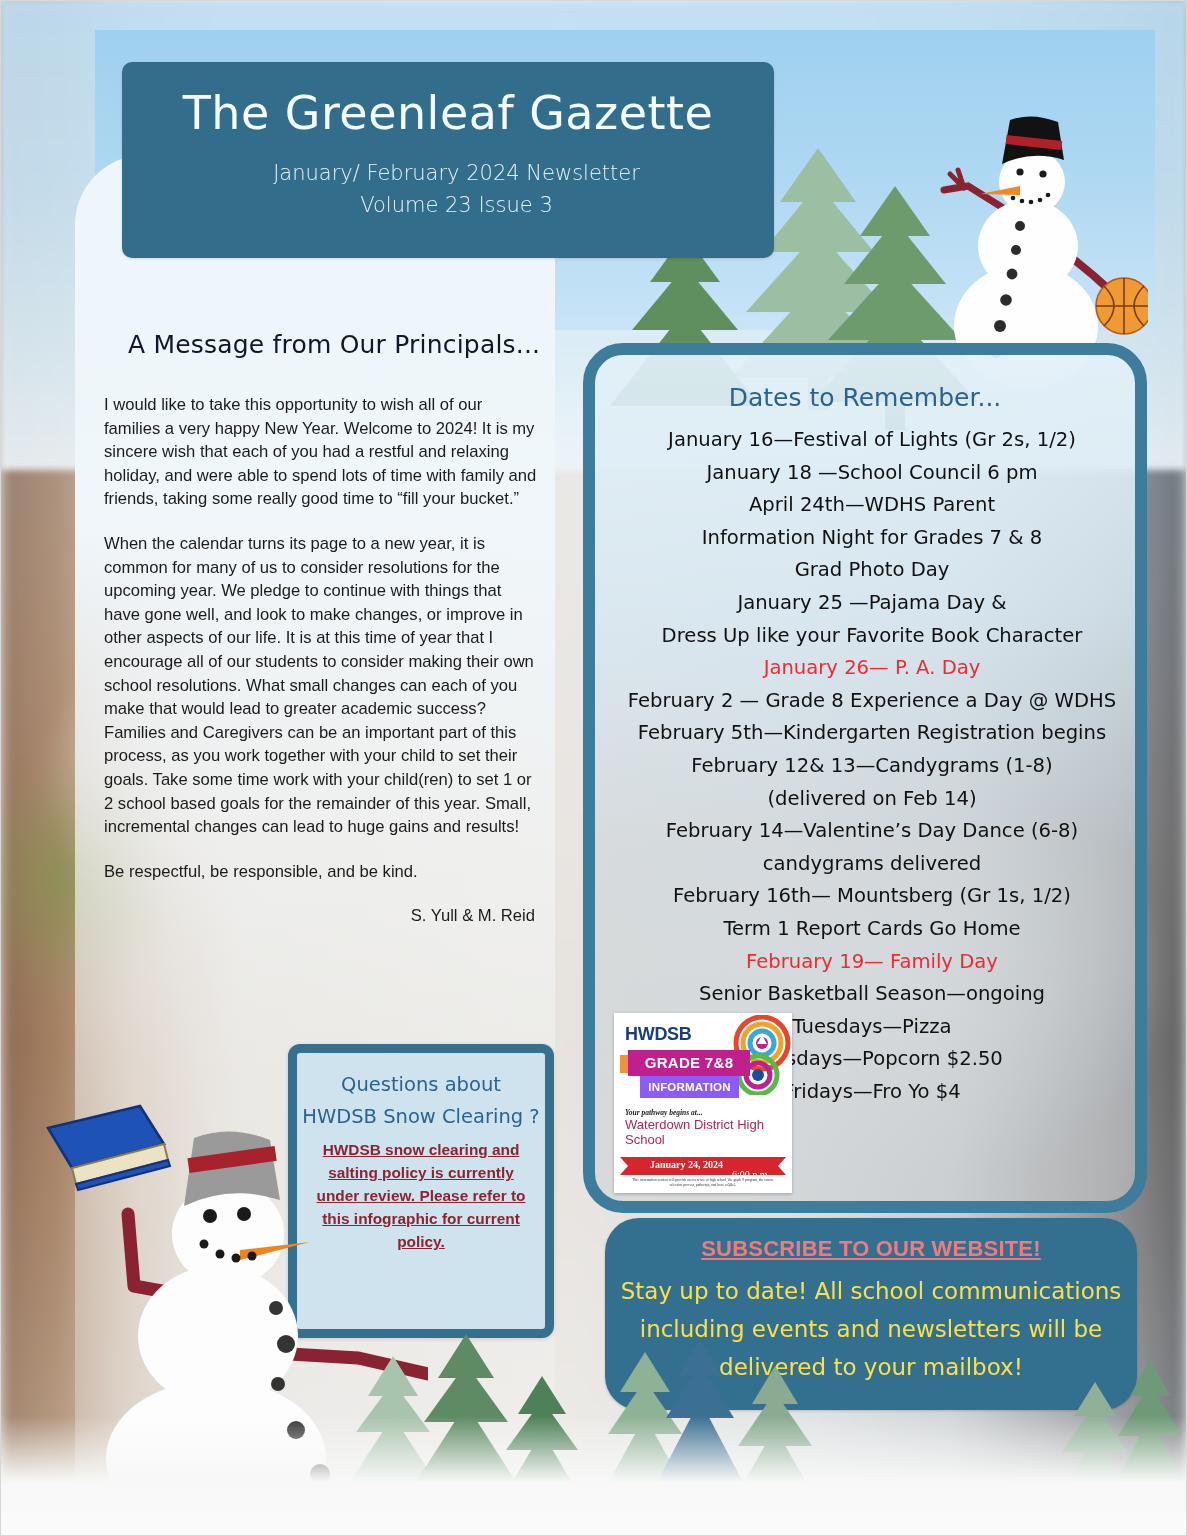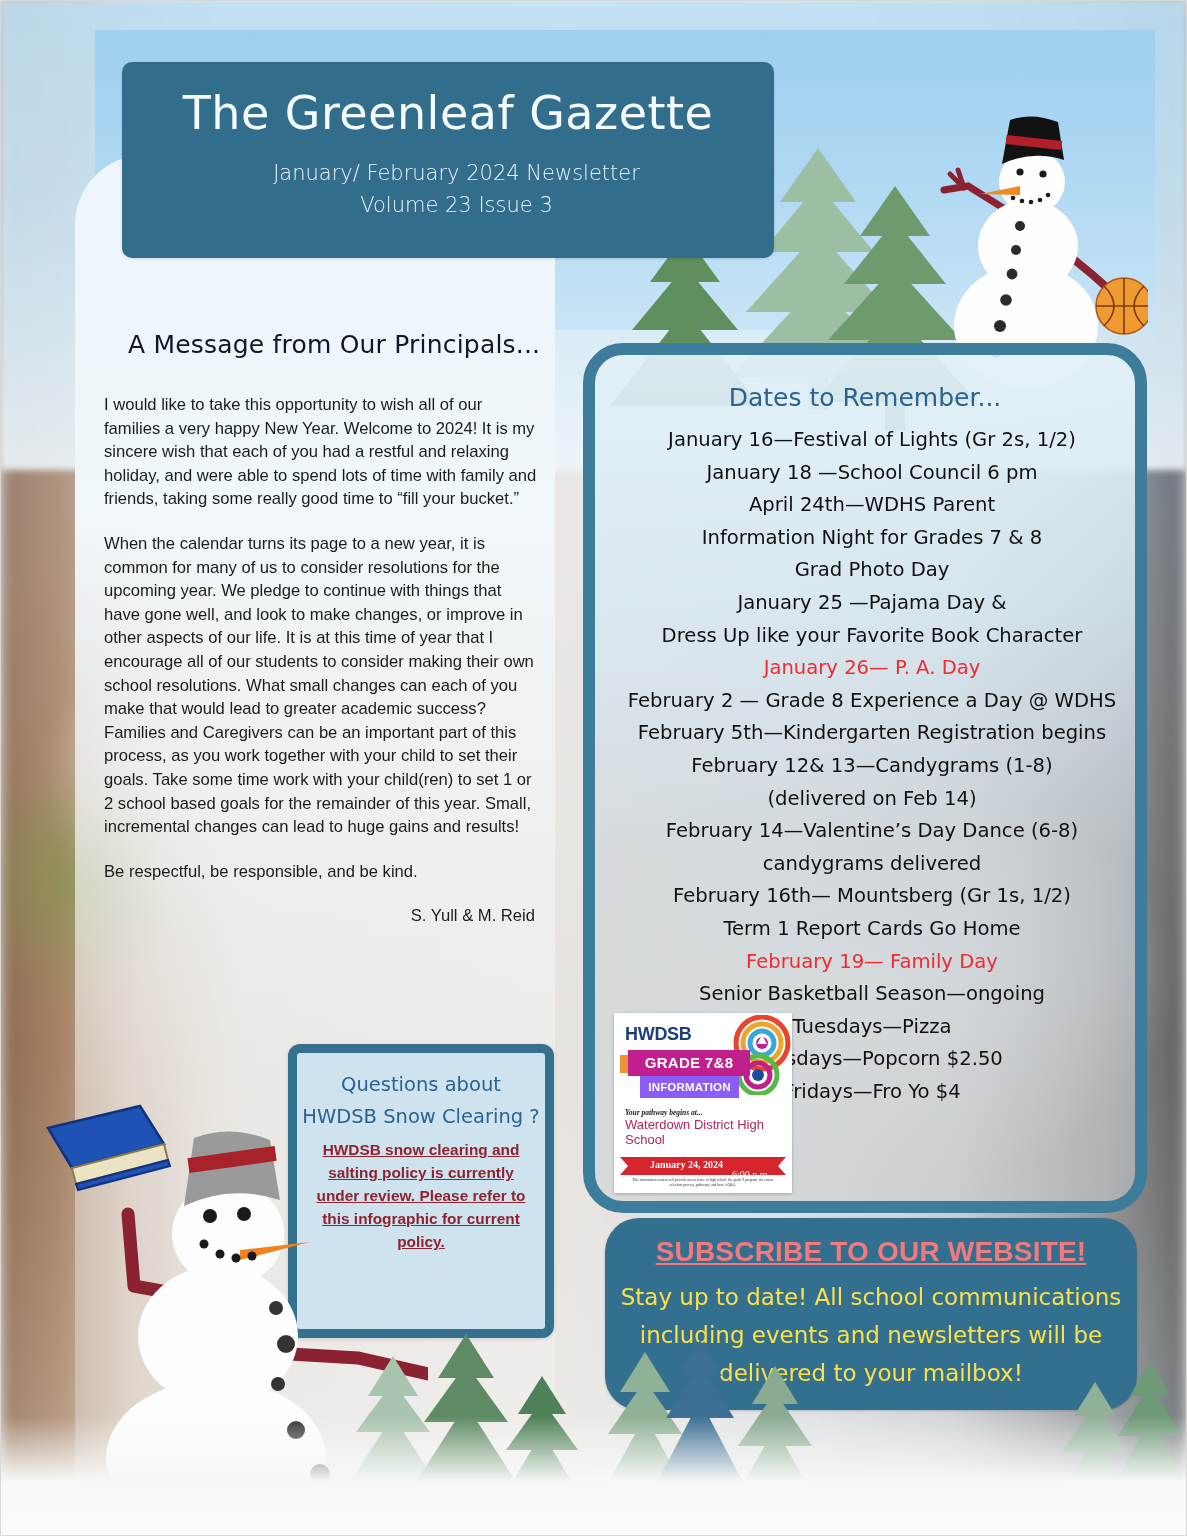--- a/index.html
+++ b/index.html
@@ -213,21 +213,21 @@
   
   .subbox{
     position:absolute;left:605px;top:1218px;width:532px;height:192px;
     background:#33708f;
     border-radius:34px;
     text-align:center;
     box-shadow:0 1px 3px rgba(0,0,0,.18);
   }
   .sub-title{
     font-family:"Liberation Sans", sans-serif;
-    font-size:28px;font-weight:bold;color:#f4797c;
+    font-size:22px;font-weight:bold;color:#f4797c;
     text-decoration:underline;
     margin-top:18px;letter-spacing:.2px;
   }
   .sub-body{
     font-family:"DejaVu Sans", sans-serif;
     font-size:23px;color:#fde047;line-height:38px;
     margin-top:10px;
   }
 
   .page-border{

